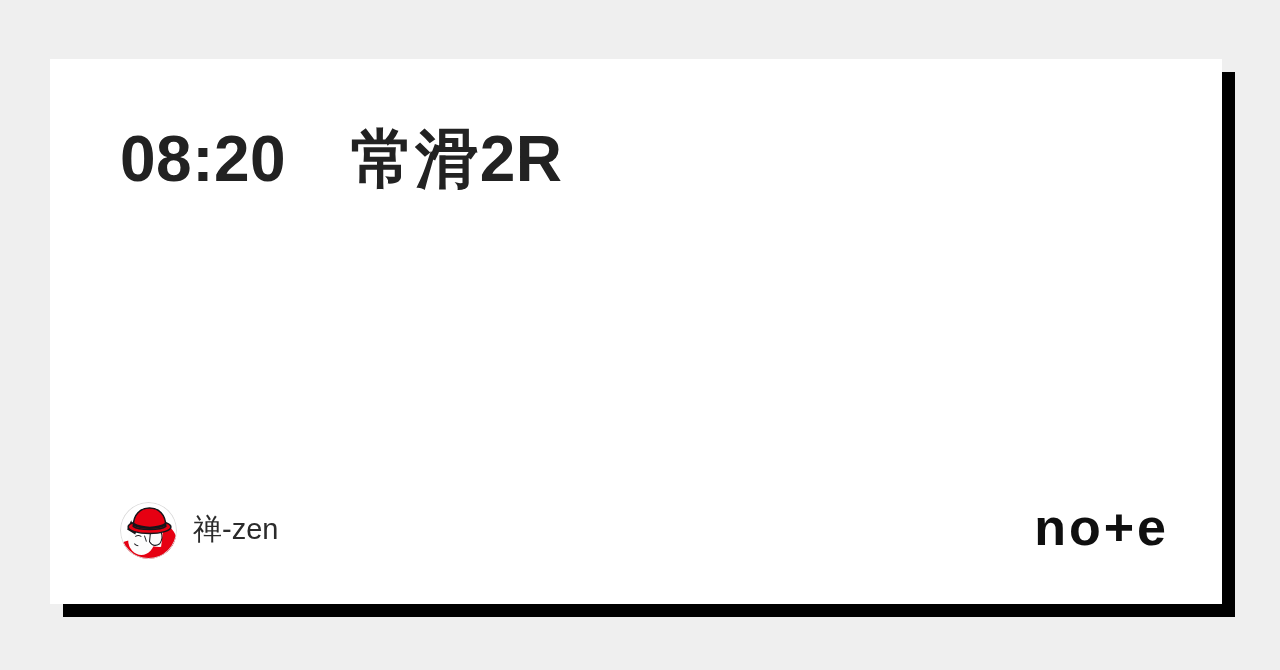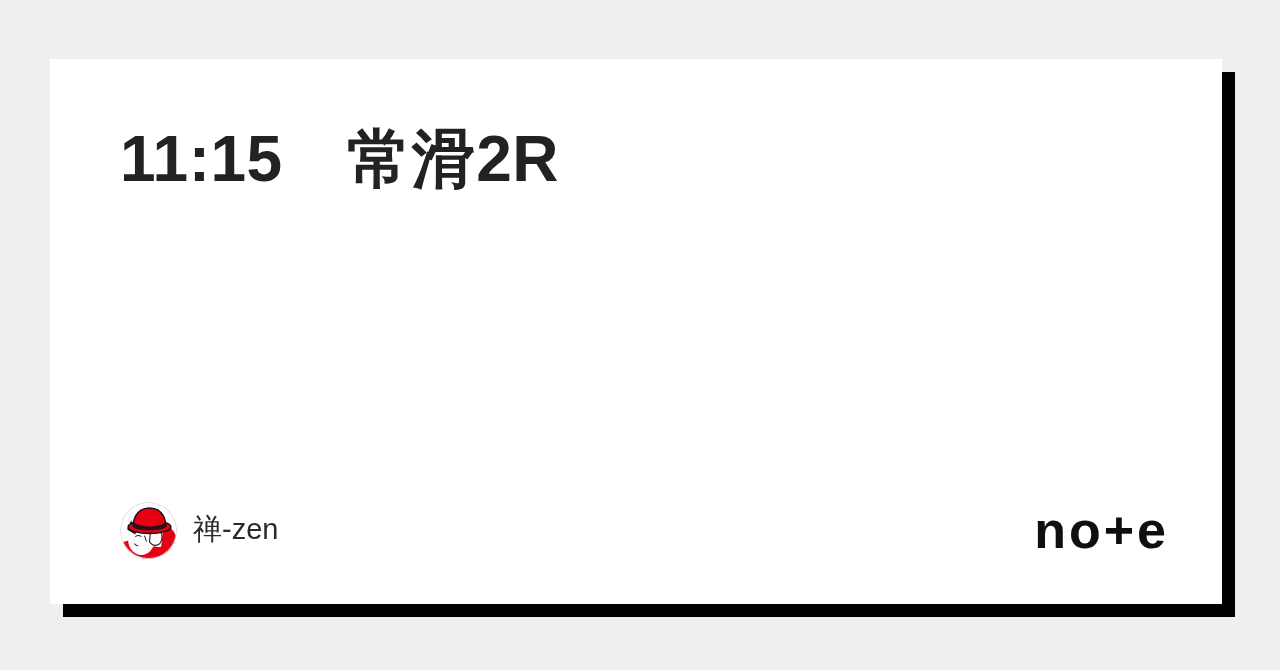--- a/index.html
+++ b/index.html
@@ -29,21 +29,20 @@
     font-weight: 700;
     color: var(--title-color, #222222);
     letter-spacing: 0.5px;
     white-space: pre-wrap;
   }
   .card-footer {
     position: absolute;
     left: 70px; right: 55px; bottom: 45px;
     height: 58px;
     display: flex;
-    align-items: center;
     justify-content: space-between;
   }
   .author {
     display: flex;
     align-items: center;
   }
   .avatar {
     width: 57px; height: 57px;
     border-radius: 50%;
     overflow: hidden;
@@ -69,21 +68,21 @@
   }
   .note-logo .logo-letter { display: inline-block; }
 </style>
 </head>
 <body>
 
 <div class="page">
 
   <div class="card">
 
-    <h1 class="card-title">11:15　常滑2R</h1>
+    <h1 class="card-title">08:20　常滑2R</h1>
 
     <div class="card-footer">
 
       <div class="author">
         <span class="avatar">
           <svg viewBox="0 0 56 56" width="57" height="57" aria-hidden="true">
             <defs>
               <clipPath id="avclip">
                   <circle cx="28" cy="28" r="28"></circle>
                 </clipPath>

